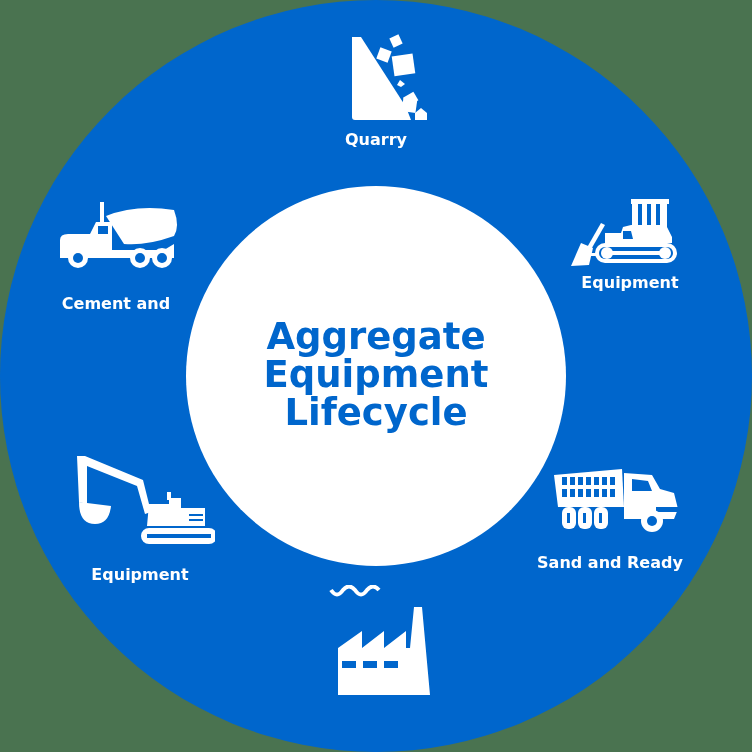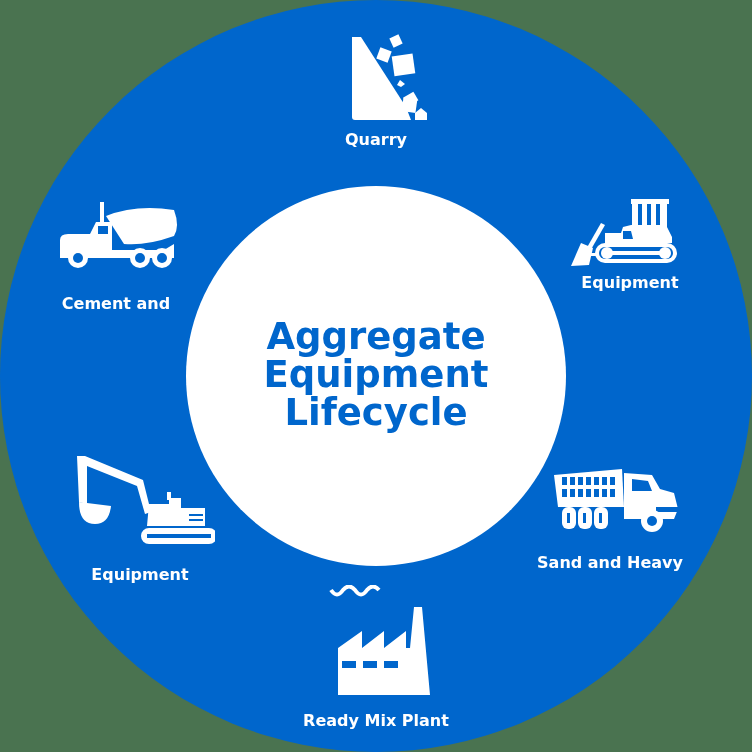--- a/index.html
+++ b/index.html
@@ -86,34 +86,33 @@
         <rect x="22" y="44" width="14" height="22" rx="6"></rect>
         <rect x="38" y="44" width="14" height="22" rx="6"></rect>
         <rect x="54" y="44" width="14" height="22" rx="6"></rect>
       </g>
     <g fill="#0066cc">
         <rect x="27" y="50" width="3" height="10"></rect>
         <rect x="43" y="50" width="3" height="10"></rect>
         <rect x="59" y="50" width="3" height="10"></rect>
       </g>
   </svg>
-  <span class="lbl" style="margin-top:20px;">Sand and Heavy</span>
+  <span class="lbl" style="margin-top:20px;">Sand and Ready</span>
 </div>
 
 <div class="stage" style="left:286px; top:585px; width:180px;">
   <svg width="110" height="112" viewBox="0 0 110 112">
     <path d="M10 5 Q16 14 22 5 Q28 -2 34 5 Q40 14 46 5 Q52 -2 58 5" stroke="#fff" stroke-width="4" fill="none"></path>
     <path d="M34 110 L34 63 L58 46 L58 63 L80 46 L80 63 L102 46 L102 63 L106 63 L110 22 L118 22 L126 110 Z" fill="#fff" transform="translate(-17 0)"></path>
     <g fill="#0066cc">
         <rect x="21" y="76" width="14" height="7"></rect>
         <rect x="42" y="76" width="14" height="7"></rect>
         <rect x="63" y="76" width="14" height="7"></rect>
       </g>
   </svg>
-  <span class="lbl" style="margin-top:14px;">Ready Mix Plant</span>
 </div>
 
 <div class="stage" style="left:60px; top:452px; width:160px;">
   <svg width="150" height="95" viewBox="0 0 150 95">
     <path d="M12 4 L20 4 L78 28 L86 60 L80 62 L72 34 L22 14 L22 52 L14 50 Z" fill="#fff"></path>
     <path d="M14 50 Q14 72 30 72 Q44 72 46 54 Z" fill="#fff"></path>
     <path d="M84 52 L104 52 L104 46 L116 46 L116 56 L140 56 L140 74 L82 74 Z" fill="#fff"></path>
     <rect x="102" y="40" width="4" height="8" fill="#fff"></rect>
     <g fill="#0066cc">
         <rect x="124" y="62" width="14" height="2"></rect>

